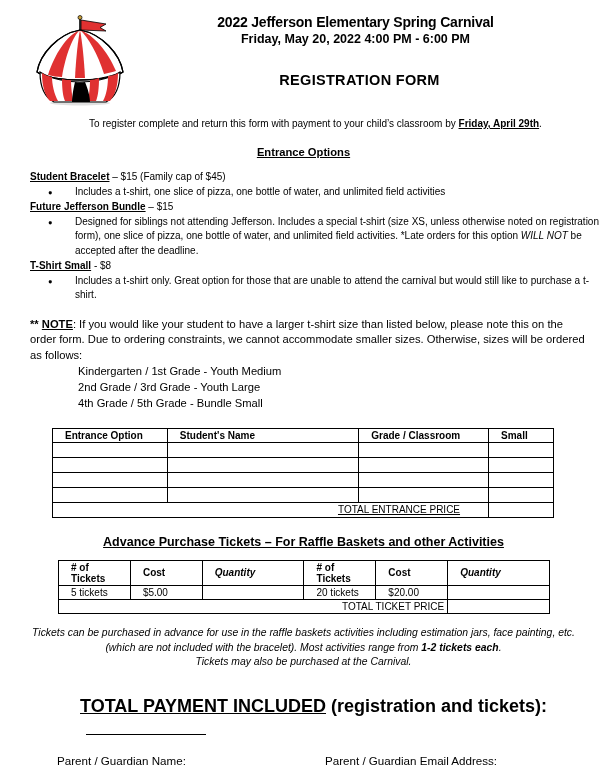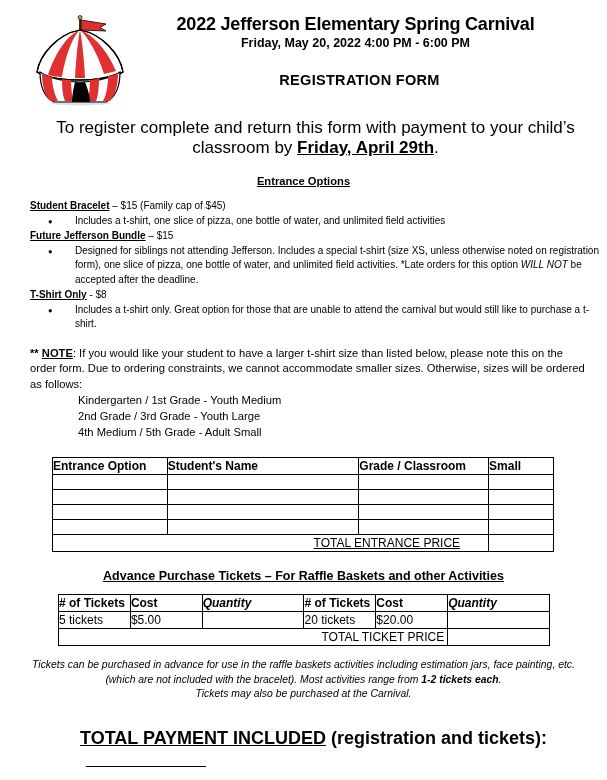--- a/index.html
+++ b/index.html
@@ -20,35 +20,35 @@
   .header { position: relative; height: 112px; }
   .tent-wrap {
     position: absolute; left: 28px; top: 10px;
     width: 104px; height: 100px;
   }
   .title-block {
     position: absolute; left: 118px; top: 14px; right: 14px;
     text-align: center;
   }
   .doc-title {
-    font-size: 18px; font-weight: bold; letter-spacing: -0.2px;
+    font-size: 14px; font-weight: bold; letter-spacing: -0.2px;
     line-height: 1.18;
   }
   .doc-subtitle {
     font-size: 12.5px; font-weight: bold; margin-top: 1px; line-height: 1.2;
   }
   .form-title {
     position: absolute; left: 118px; top: 72px; right: 6px;
     text-align: center;
     font-size: 14.5px; font-weight: bold; letter-spacing: 0.3px;
   }
 
   .register-line {
     text-align: center;
-    font-size: 17px;
+    font-size: 10px;
     margin-top: 6px;
     margin-left: 24px;
   }
   .u { text-decoration: underline; }
   .b { font-weight: bold; }
   .i { font-style: italic; }
   .bu { font-weight: bold; text-decoration: underline; }
   .biu { font-weight: bold; font-style: italic; }
 
   .section-heading {
@@ -85,22 +85,22 @@
     line-height: 1.42;
   }
   .size-list { margin: 0 0 0 48px; }
   .size-list div { line-height: 1.42; }
 
   
   table { border-collapse: collapse; }
   .form-table { border: 1.6px solid #000; }
   .form-table td, .form-table th {
     border: 1.1px solid #000;
-    font-size: 12px;
-    padding: 1px 0;
+    font-size: 10px;
+    padding: 1px 12px;
     height: 13px;
     text-align: left;
     font-weight: normal;
   }
   .form-table th { font-weight: bold; }
 
   .entrance-table-wrap { margin-top: 16px; padding-left: 52px; }
   #entrance-table { width: 502px; }
   #entrance-table .c-opt { width: 115px; }
   #entrance-table .c-name { width: 192px; }
@@ -235,33 +235,33 @@
     </ul>
 
     <div class="opt-head">
       <span class="bu">Future Jefferson Bundle</span><span> – $15</span>
     </div>
     <ul class="opt-bullets">
       <li>Designed for siblings not attending Jefferson.  Includes a special t-shirt (size XS, unless otherwise noted on registration form), one slice of pizza, one bottle of water, and unlimited field activities. *Late orders for this option <span class="i">WILL NOT</span> be accepted after the deadline.</li>
     </ul>
 
     <div class="opt-head">
-      <span class="bu">T-Shirt Only</span><span> - $8</span>
+      <span class="bu">T-Shirt Small</span><span> - $8</span>
     </div>
     <ul class="opt-bullets">
       <li>Includes a t-shirt only. Great option for those that are unable to attend the carnival but would still like to purchase a t-shirt.</li>
     </ul>
   </div>
 
   <div class="note">
     <span class="b">** </span><span class="bu">NOTE</span><span>: If you would like your student to have a larger t-shirt size than listed below, please note this on the order form.  Due to ordering constraints, we cannot accommodate smaller sizes.  Otherwise, sizes will be ordered as follows:</span>
     <div class="size-list">
       <div>Kindergarten / 1st Grade - Youth Medium</div>
       <div>2nd Grade / 3rd Grade - Youth Large</div>
-      <div>4th Medium / 5th Grade - Adult Small</div>
+      <div>4th Grade / 5th Grade - Bundle Small</div>
     </div>
   </div>
 
   <div class="entrance-table-wrap">
     <table class="form-table" id="entrance-table">
       <thead>
         <tr>
           <th class="c-opt">Entrance Option</th>
           <th class="c-name">Student's Name</th>
           <th class="c-grade">Grade / Classroom</th>

